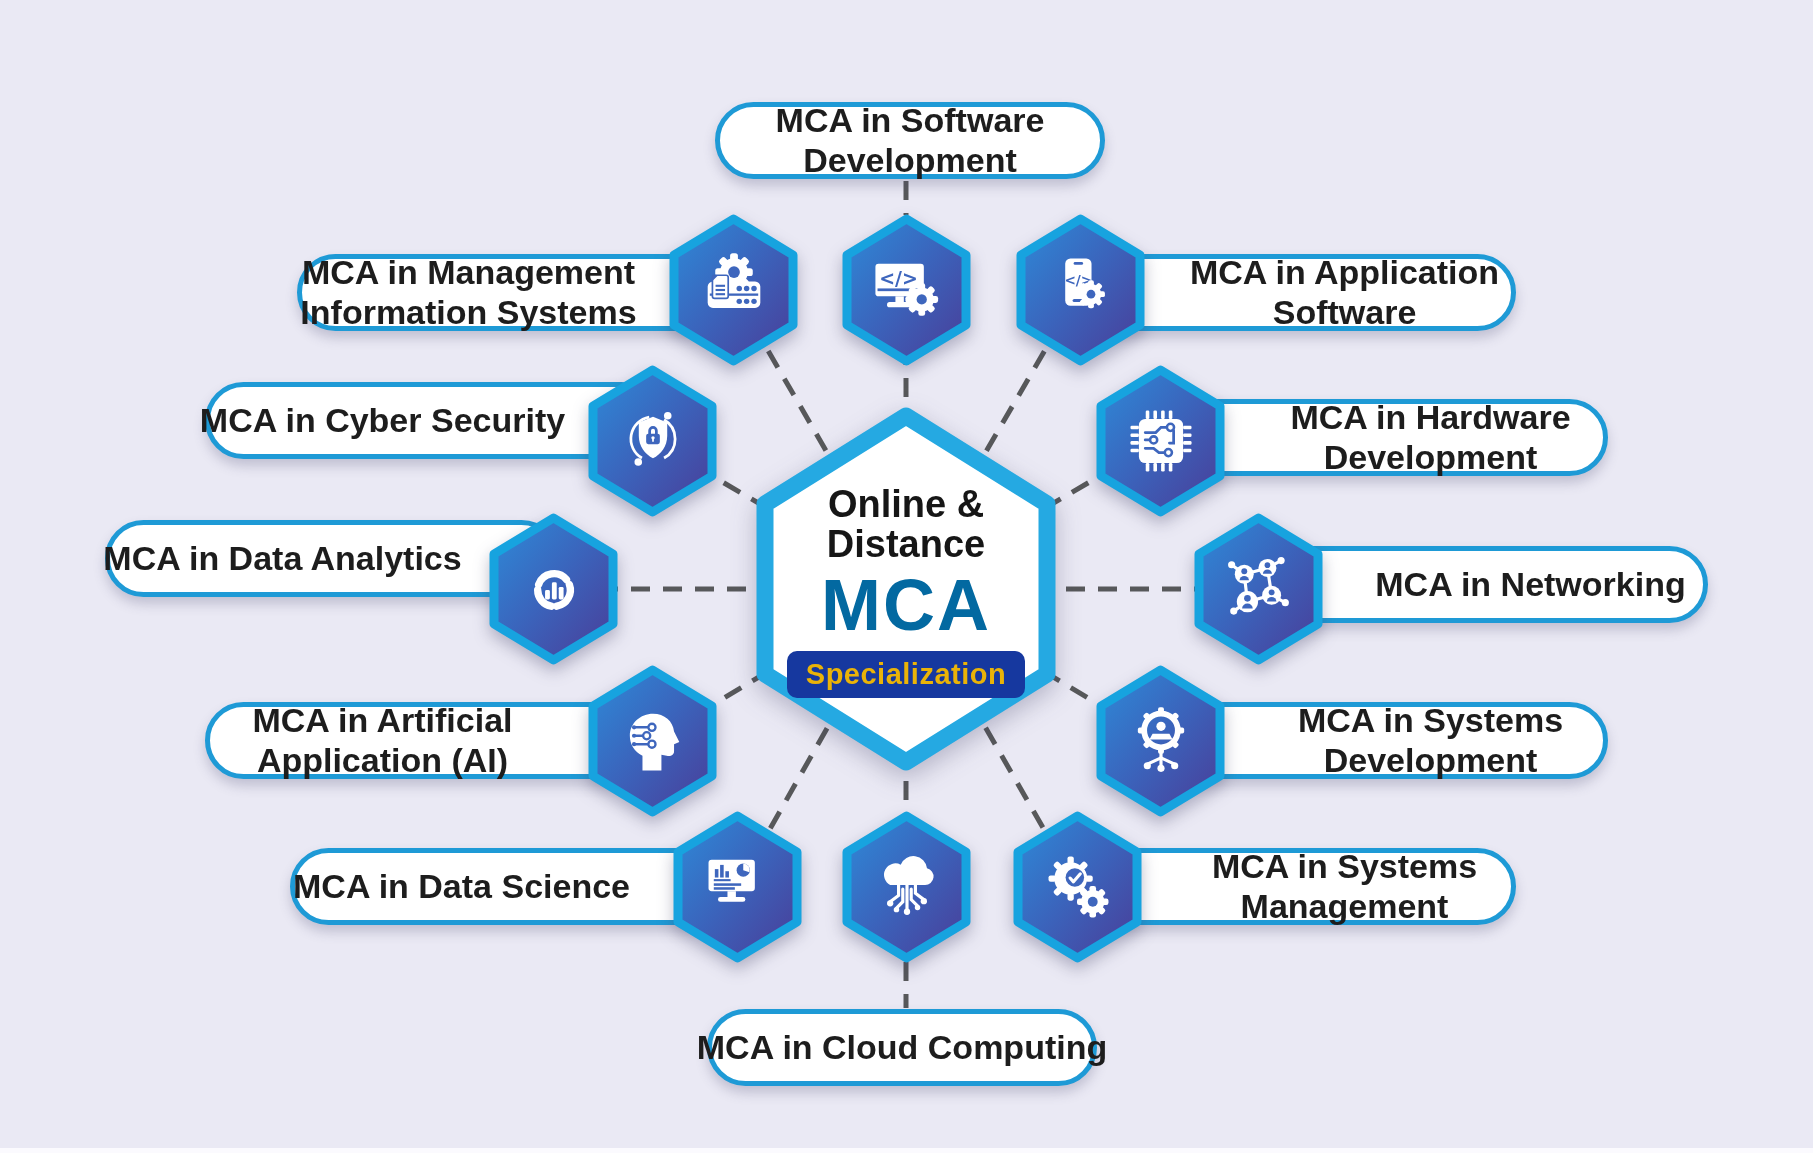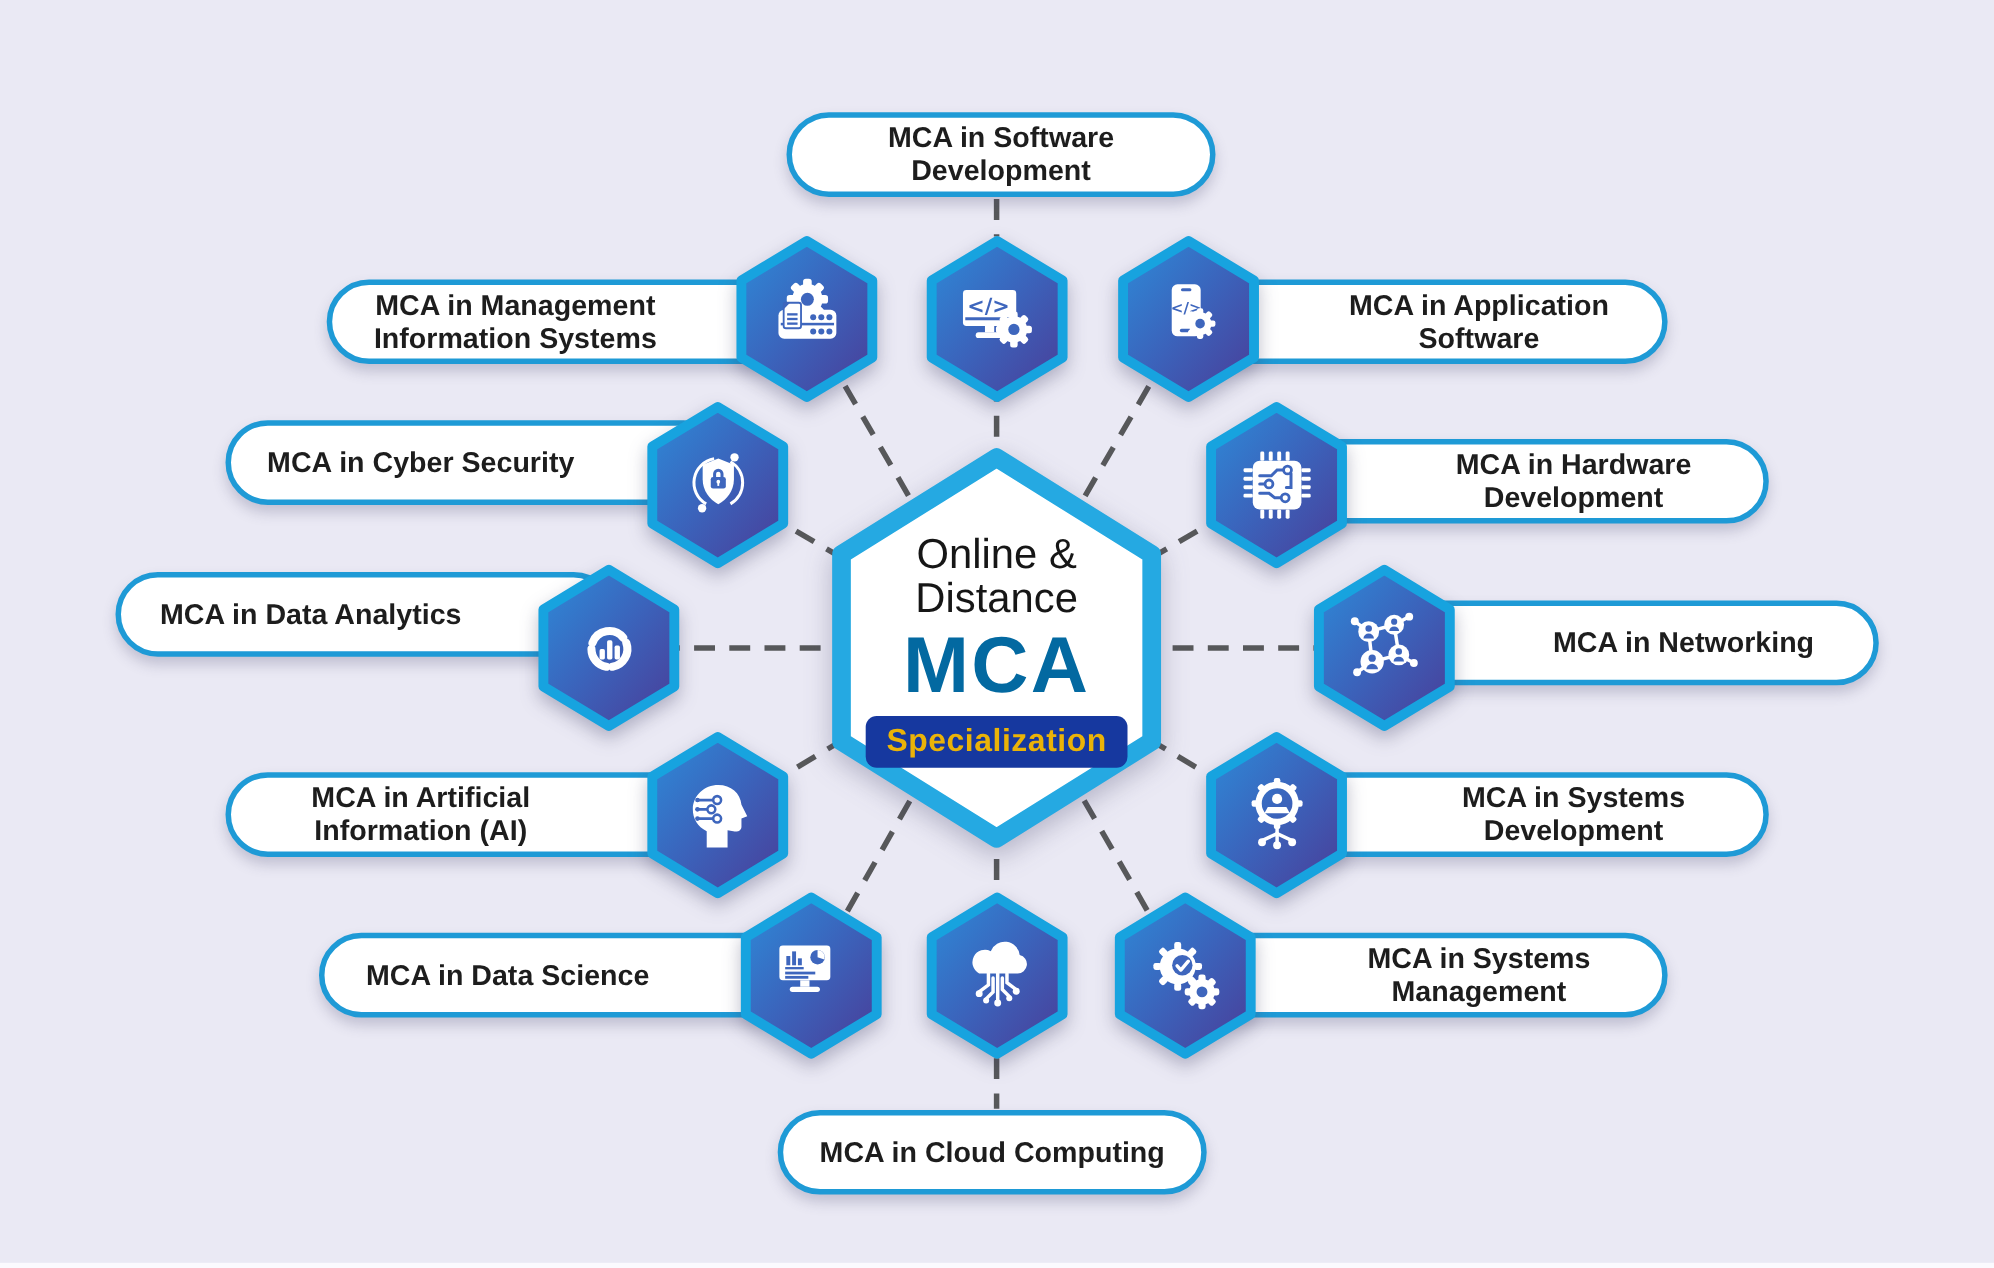--- a/index.html
+++ b/index.html
@@ -4,21 +4,21 @@
 <style>
   html,body{margin:0;padding:0;background:#EAE9F4;}
   #canvas{position:relative;width:1813px;height:1153px;background:#EAE9F4;overflow:hidden;
           font-family:"Liberation Sans",sans-serif;}
   
   .connectors{position:absolute;left:0;top:0;width:1813px;height:1153px;z-index:1;}
   .connectors line{stroke:#57585A;stroke-width:5;stroke-dasharray:19 13;}
   
   .pill{position:absolute;height:77px;background:#fff;border:5px solid #1E9AD6;border-radius:60px;
         box-shadow:0 7px 12px rgba(70,70,110,.25);display:flex;align-items:center;justify-content:center;
-        text-align:center;color:#1D1D1D;font-weight:bold;font-size:26px;line-height:1.15;
+        text-align:center;color:#1D1D1D;font-weight:bold;font-size:34px;line-height:1.15;
         box-sizing:border-box;z-index:2;}
   .pill .l{display:block;white-space:nowrap;}
   .p-sw  {left:715px; top:102px; width:390px;}
   .p-app {left:1073px;top:254px; width:443px;padding-left:100px;}
   .p-hw  {left:1153px;top:399px; width:455px;padding-left:100px;}
   .p-net {left:1253px;top:546px; width:455px;padding-left:100px;}
   .p-sd  {left:1153px;top:702px; width:455px;padding-left:100px;}
   .p-sm  {left:1073px;top:848px; width:443px;padding-left:100px;}
   .p-cc  {left:707px; top:1009px;width:390px;}
   .p-ds  {left:290px; top:848px; width:443px;padding-right:100px;}
@@ -32,21 +32,21 @@
   .hex .ic{position:absolute;left:50%;top:50%;width:80px;height:80px;transform:translate(-50%,-50%);}
   .h-sw {left:839px; top:214px;} .h-app{left:1013px;top:214px;} .h-hw {left:1093px;top:365px;}
   .h-net{left:1191px;top:513px;} .h-sd {left:1093px;top:665px;} .h-sm {left:1010px;top:811px;}
   .h-cc {left:839px; top:811px;} .h-ds {left:670px; top:811px;} .h-ai {left:585px; top:665px;}
   .h-da {left:486px; top:513px;} .h-cs {left:585px; top:365px;} .h-mis{left:666px; top:214px;}
   
   .center-hex{position:absolute;left:746px;top:407px;width:320px;height:364px;z-index:4;}
   .center-hex .chx{position:absolute;inset:0;width:100%;height:100%;filter:drop-shadow(0 8px 12px rgba(55,55,95,.3));}
   .center-content{position:absolute;inset:0;display:flex;flex-direction:column;align-items:center;
                   justify-content:center;padding-top:4px;}
-  .c-title{color:#161616;font-weight:normal;font-size:38px;line-height:1.07;text-align:center;}
+  .c-title{color:#161616;font-weight:bold;font-size:38px;line-height:1.07;text-align:center;}
   .c-title .ct{display:block;}
   .c-acronym{color:#0369a1;font-weight:bold;font-size:72px;line-height:1.02;letter-spacing:2px;margin-top:4px;}
   .c-badge{margin-top:9px;background:#16389F;color:#eab308;font-weight:bold;font-size:29px;
            padding:7px 19px;border-radius:10px;letter-spacing:.5px;}
   .bottom-strip{position:absolute;left:0;bottom:0;width:100%;height:5px;background:#FBFAFE;z-index:6;}
   .defs-svg{position:absolute;width:0;height:0;}
   .ic text{font-family:"DejaVu Sans",sans-serif;font-weight:bold;}
 </style>
 </head>
 <body>
@@ -141,21 +141,21 @@
       </span>
   </div>
   <div class="pill p-ds">
     <span class="pt">
         <span class="l">MCA in Data Science</span>
       </span>
   </div>
   <div class="pill p-ai">
     <span class="pt">
         <span class="l">MCA in Artificial</span>
-        <span class="l">Information (AI)</span>
+        <span class="l">Application (AI)</span>
       </span>
   </div>
   <div class="pill p-da">
     <span class="pt">
         <span class="l">MCA in Data Analytics</span>
       </span>
   </div>
   <div class="pill p-cs">
     <span class="pt">
         <span class="l">MCA in Cyber Security</span>

